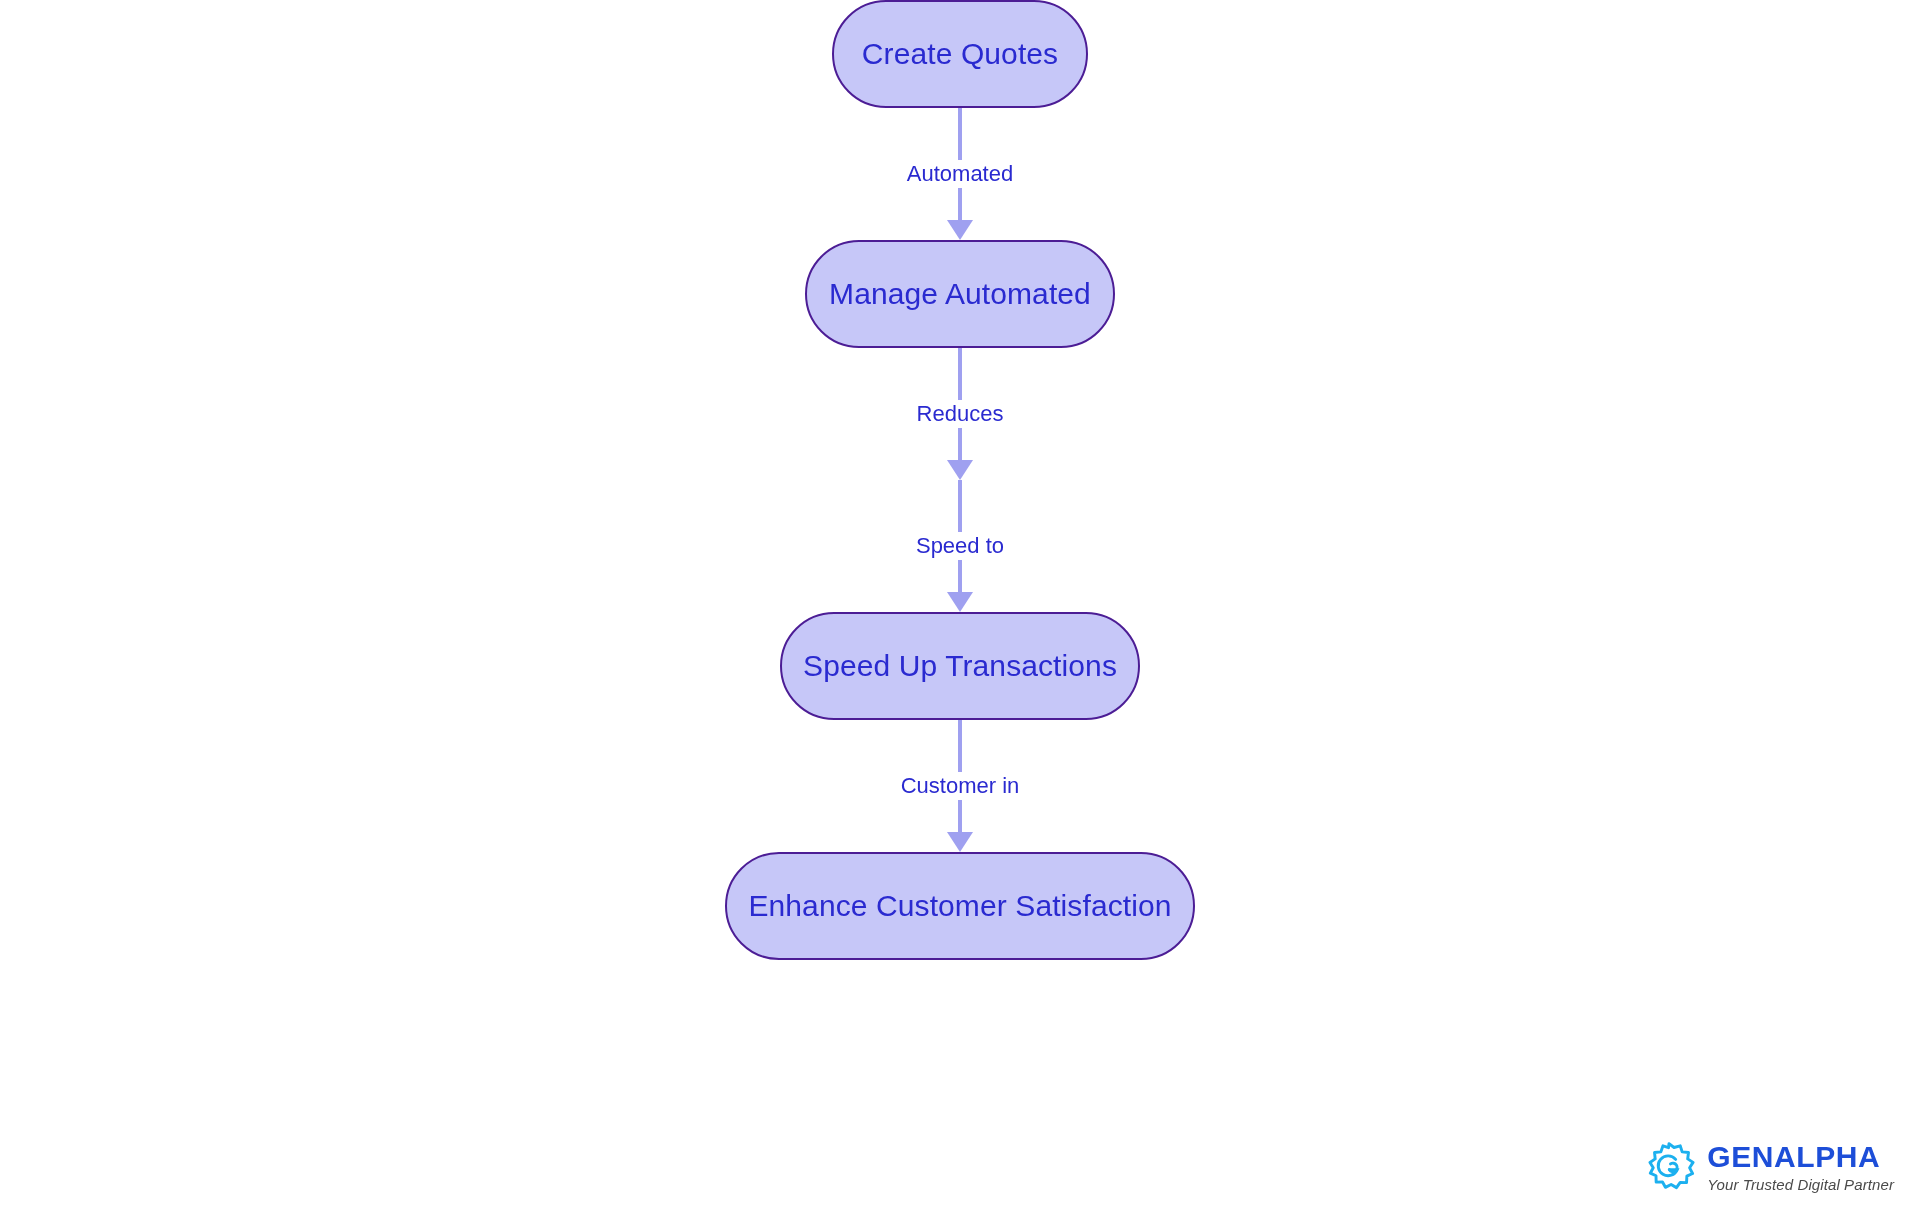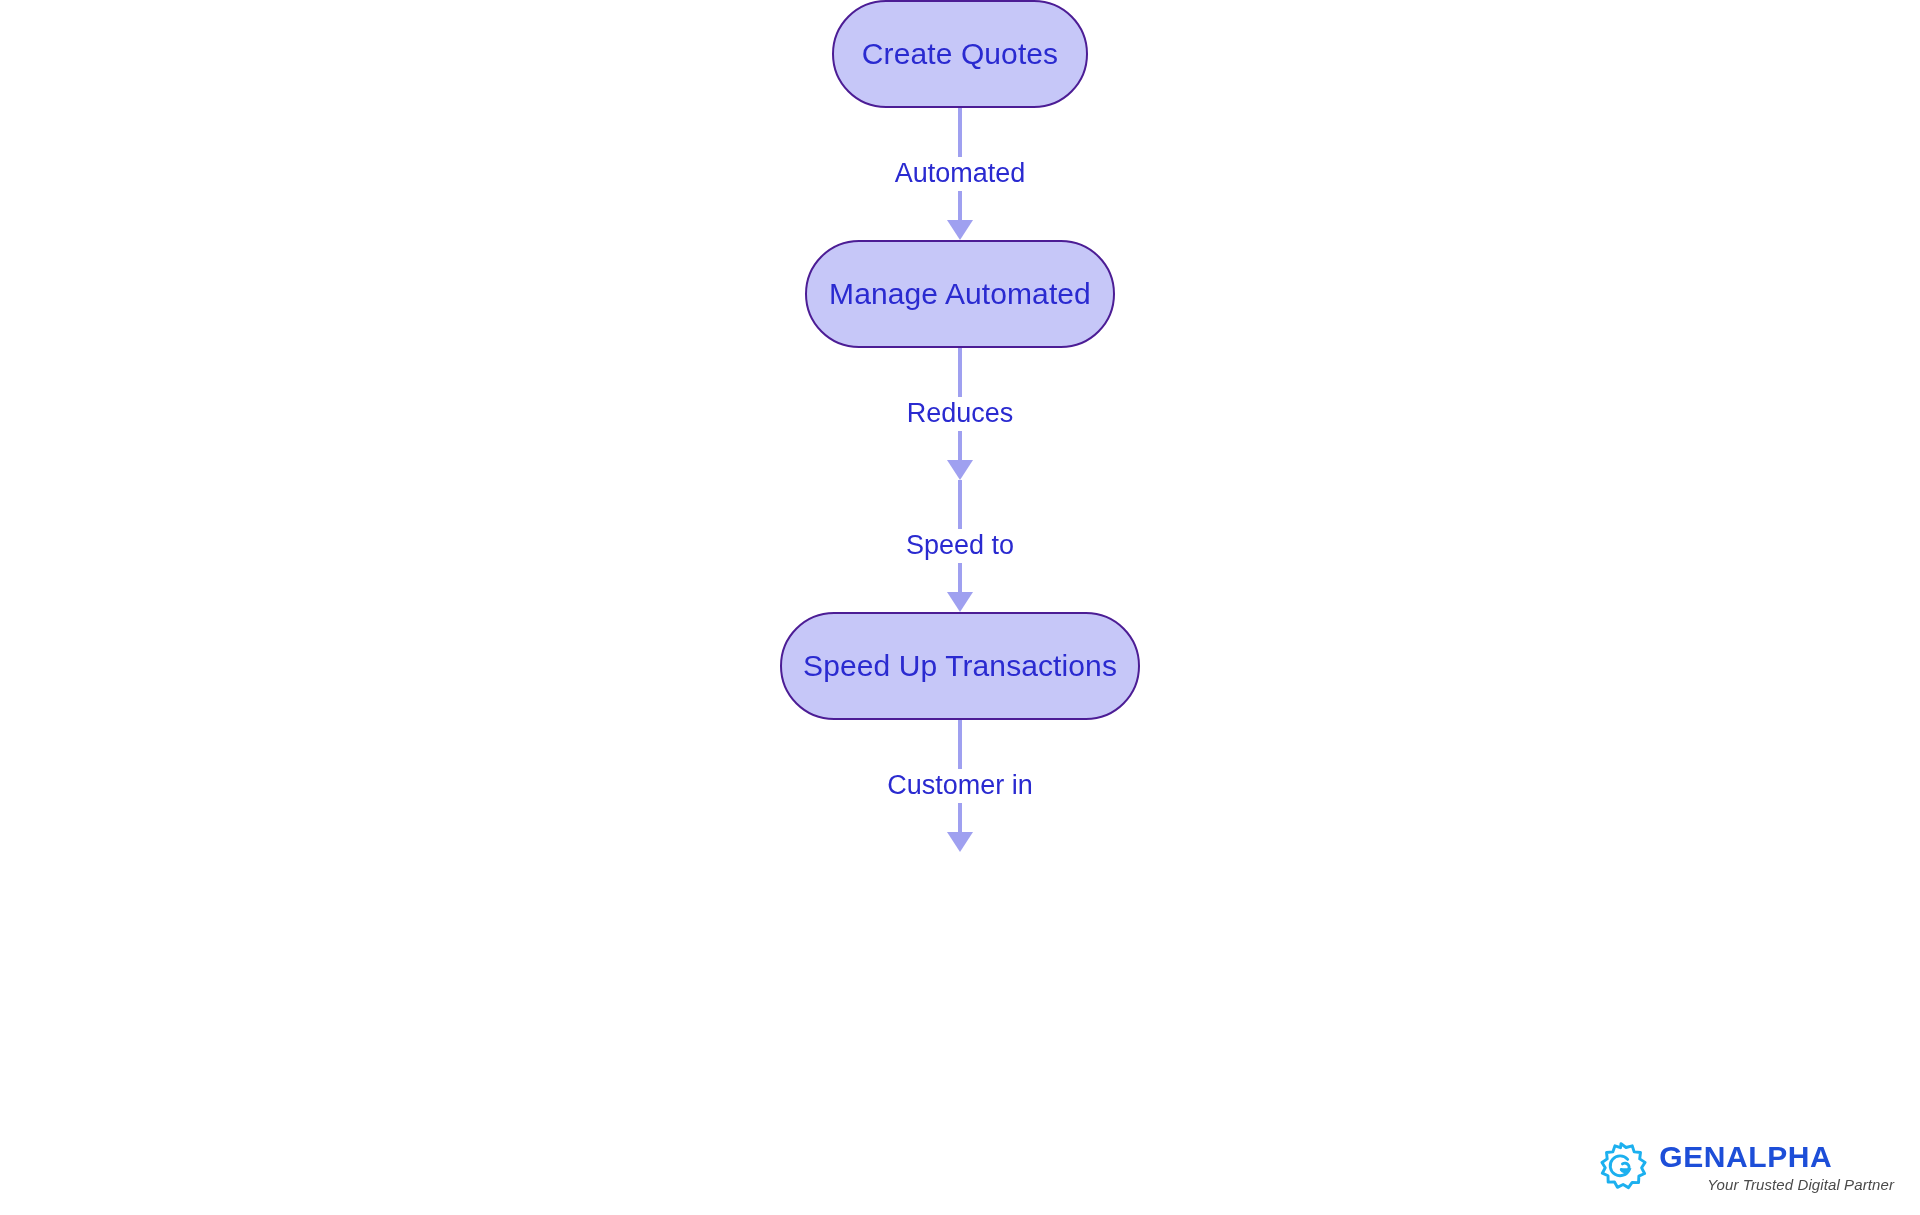--- a/index.html
+++ b/index.html
@@ -84,21 +84,21 @@
     border-left: 13px solid transparent;
     border-right: 13px solid transparent;
     border-top: 20px solid #9fa0f0;
   }
   .connector .conn-label {
     position: relative;
     z-index: 3;
     background: #ffffff;
     padding: 2px 12px;
     color: #2a2ad0;
-    font-size: 27px;
+    font-size: 22px;
     line-height: 1.1;
     white-space: nowrap;
   }
 
   
   .brand-logo {
     position: absolute;
     right: 26px;
     bottom: 22px;
     display: flex;
@@ -122,21 +122,20 @@
     font-weight: 700;
     color: #1d4ed8;
     letter-spacing: 0.6px;
   }
   .brand-logo .brand-tagline {
     font-size: 15px;
     font-style: italic;
     color: #4a4a4a;
     letter-spacing: 0.1px;
     margin-top: 5px;
-    margin-left: 48px;
   }
 </style>
 </head>
 <body>
 
 <div id="flow-canvas">
 
   <div class="flow-column">
 
     <div class="node" style="width:256px;">
@@ -169,20 +168,23 @@
     <div class="node" style="width:360px;align-items:center;">
       <span>Speed Up Transactions</span>
     </div>
 
     <div class="connector">
       <span class="conn-line"></span>
       <span class="conn-arrow"></span>
       <span class="conn-label">Customer in</span>
     </div>
 
+    <div class="node" style="width:470px;">
+      <span>Enhance Customer Satisfaction</span>
+    </div>
 
   </div>
 
   <div class="brand-logo">
     <svg class="gear-mark" viewBox="0 0 64 64">
       <path d="M32 3.2 L38.2 8.0 L45.8 5.9 L48.2 13.4 L56.0 14.2 L55.0 22.0 L61.6 26.3
                L57.4 33.0 L61.0 40.0 L54.0 43.3 L53.6 51.2 L45.8 51.0 L41.2 57.4
                L34.6 53.6 L27.6 57.0 L24.0 50.4 L16.2 50.6 L16.0 42.8 L9.0 39.6
                L12.6 33.0 L8.6 26.4 L15.0 22.0 L14.2 14.2 L22.0 13.4 L24.6 5.9
                L31.4 8.2 Z" fill="none" stroke="#1cb0ef" stroke-width="3.6" stroke-linejoin="round"></path>

